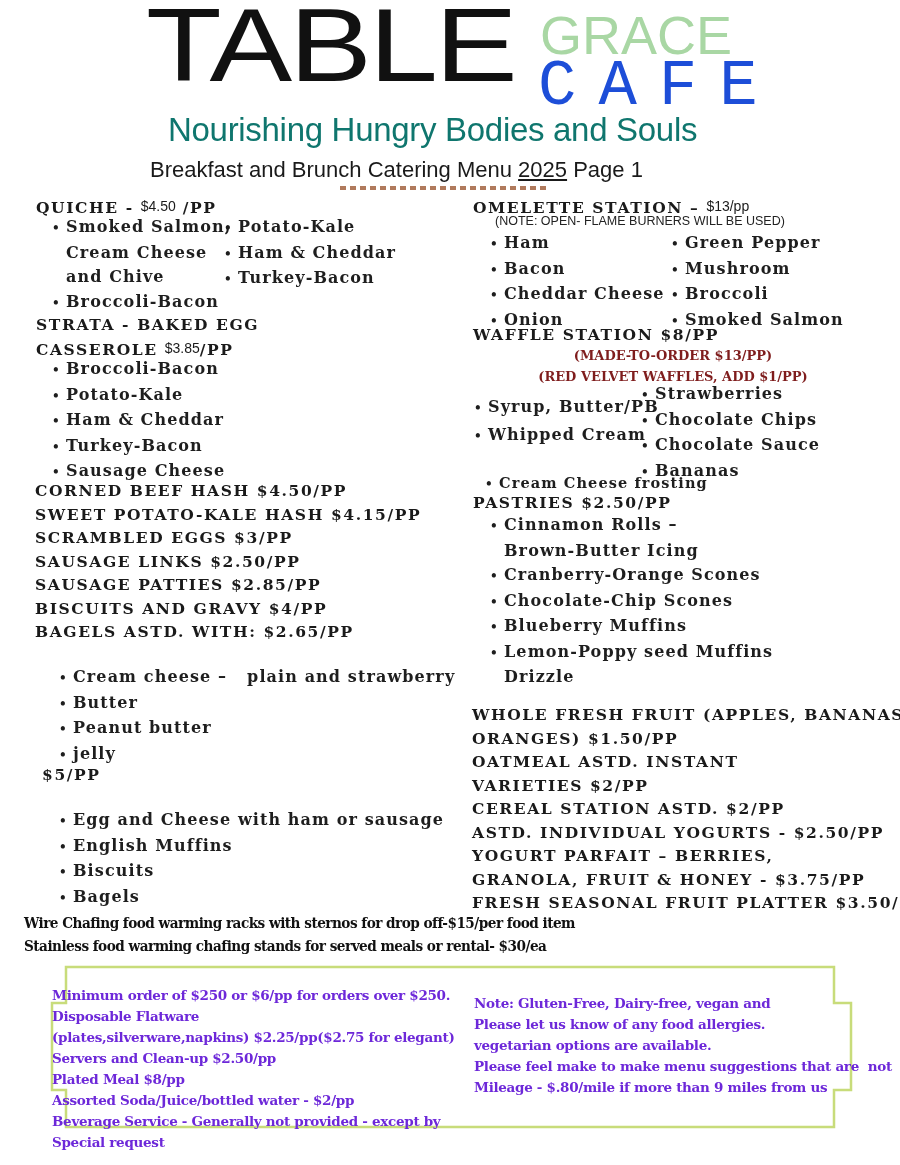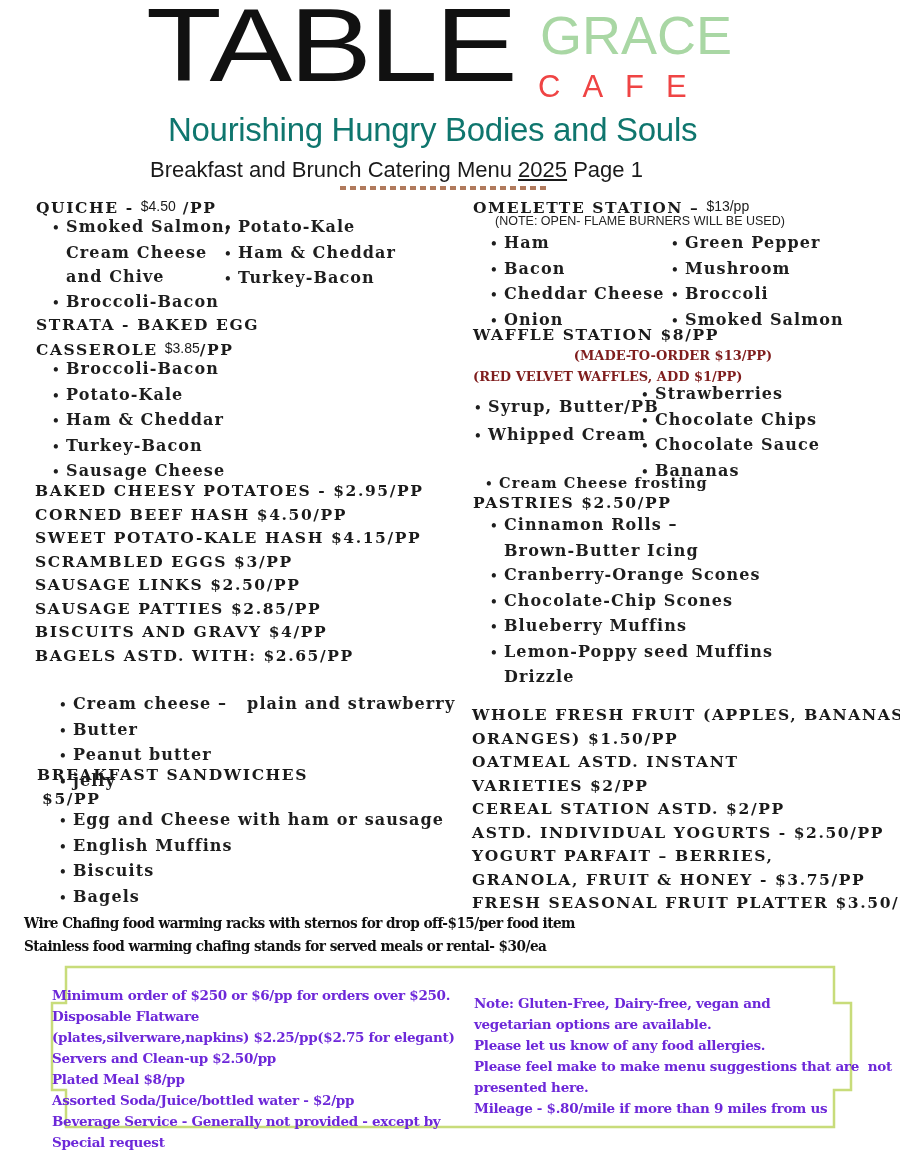--- a/index.html
+++ b/index.html
@@ -2,21 +2,21 @@
 <html><head>
 <meta charset="utf-8">
 <style>
   html, body { margin: 0; padding: 0; background: #ffffff; }
   body { width: 900px; height: 1165px; position: relative; overflow: hidden; color: #1a1a1a; }
   .abs { position: absolute; white-space: nowrap; }
 
   
   .logo-table { left: 146px; top: -6px; font-family: "Liberation Sans", sans-serif; font-size: 124px; line-height: 124px; letter-spacing: -3px; color: #111; transform: scaleY(0.83); transform-origin: top left; }
   .logo-grace { left: 540px; top: 8px; font-family: "Liberation Sans", sans-serif; font-size: 54px; line-height: 54px; color: #a9d7a4; letter-spacing: 0px; }
-  .logo-cafe  { left: 538px; top: 63px; font-family: Liberation Sans, sans-serif; font-size: 31px; line-height: 48px; color: #ef4444; letter-spacing: 22px; }
+  .logo-cafe  { left: 538px; top: 63px; font-family: Liberation Mono, monospace; font-size: 64px; line-height: 48px; color: #1d4ed8; letter-spacing: 22px; }
   .tagline { left: 168px; top: 112px; font-family: "Liberation Sans", sans-serif; font-size: 33px; line-height: 36px; color: #0f766e; letter-spacing: -0.3px; }
   .subtitle { left: 150px; top: 157px; font-family: "Liberation Sans", sans-serif; font-size: 22px; line-height: 26px; color: #1a1a1a; }
   .subtitle .year { text-decoration: underline; }
   .divider { left: 340px; top: 186px; width: 207px; height: 4px; background-image: repeating-linear-gradient(90deg, #b07a5c 0 6px, transparent 6px 10px); }
 
   
   .h { font-family: "DejaVu Serif", serif; font-weight: bold; font-size: 15.5px; letter-spacing: 1.6px; line-height: 23.5px; color: #1a1a1a; }
   .li { font-family: "DejaVu Serif", serif; font-weight: bold; font-size: 16px; letter-spacing: 1.1px; line-height: 24.5px; color: #1e1e1e; }
   .li::before { content: "\2022"; display: inline-block; width: 14px; font-size: 12px; }
   .li.cont::before { content: ""; }
@@ -64,38 +64,36 @@
 </div>
 <div class="abs" style="left:52px; top:357px;">
   <div class="li">Broccoli-Bacon</div>
   <div class="li">Potato-Kale</div>
   <div class="li">Ham &amp; Cheddar</div>
   <div class="li">Turkey-Bacon</div>
   <div class="li">Sausage Cheese</div>
 </div>
 
 <div class="abs h" style="left:35px; top:479px;">
-  <div>BAKED CHEESY POTATOES - $2.95/PP</div>
   <div>CORNED BEEF HASH $4.50/PP</div>
   <div>SWEET POTATO-KALE HASH $4.15/PP</div>
   <div>SCRAMBLED EGGS $3/PP</div>
   <div>SAUSAGE LINKS $2.50/PP</div>
   <div>SAUSAGE PATTIES $2.85/PP</div>
   <div>BISCUITS AND GRAVY $4/PP</div>
   <div>BAGELS ASTD. WITH: $2.65/PP</div>
 </div>
 <div class="abs" style="left:59px; top:665px;">
-  <div class="li" style="white-space:pre;margin-top:27px;">Cream cheese –   plain and strawberry</div>
+  <div class="li" style="white-space:pre;">Cream cheese –   plain and strawberry</div>
   <div class="li">Butter</div>
   <div class="li">Peanut butter</div>
   <div class="li">jelly</div>
 </div>
 
 <div class="abs h" style="left:37px; top:763px;">
-  <div>BREAKFAST SANDWICHES</div>
   <div style="padding-left:5px;">$5/PP</div>
 </div>
 <div class="abs" style="left:59px; top:808px;">
   <div class="li">Egg and Cheese with ham or sausage</div>
   <div class="li">English Muffins</div>
   <div class="li">Biscuits</div>
   <div class="li">Bagels</div>
 </div>
 
 <div class="abs h" style="left:473px; top:195px;">
@@ -110,21 +108,21 @@
 </div>
 <div class="abs" style="left:671px; top:231px;">
   <div class="li">Green Pepper</div>
   <div class="li">Mushroom</div>
   <div class="li">Broccoli</div>
   <div class="li">Smoked Salmon</div>
 </div>
 
 <div class="abs h" style="left:473px; top:323px;">WAFFLE STATION $8/PP</div>
 <div class="abs sub-h" style="left:473px; top:345px; width:400px; text-align:center;">(MADE-TO-ORDER $13/PP)</div>
-<div class="abs sub-h" style="left:473px; top:366px; width:400px; ">(RED VELVET WAFFLES, ADD $1/PP)</div>
+<div class="abs sub-h" style="left:473px; top:366px; width:400px; text-align:center;">(RED VELVET WAFFLES, ADD $1/PP)</div>
 <div class="abs" style="left:474px; top:394px;">
   <div class="li" style="line-height:25.5px;">Syrup, Butter/PB</div>
   <div class="li" style="line-height:25.5px;">Whipped Cream</div>
 </div>
 <div class="abs" style="left:641px; top:382px;">
   <div class="li">Strawberries</div>
   <div class="li">Chocolate Chips</div>
   <div class="li">Chocolate Sauce</div>
   <div class="li">Bananas</div>
 </div>
@@ -166,18 +164,17 @@
   <div>Disposable Flatware</div>
   <div>(plates,silverware,napkins) $2.25/pp($2.75 for elegant)</div>
   <div>Servers and Clean-up $2.50/pp</div>
   <div>Plated Meal $8/pp</div>
   <div>Assorted Soda/Juice/bottled water - $2/pp</div>
   <div>Beverage Service - Generally not provided - except by</div>
   <div>Special request</div>
 </div>
 <div class="abs foot" style="left:474px; top:993px;">
   <div>Note: Gluten-Free, Dairy-free, vegan and</div>
+  <div>Please let us know of any food allergies.</div>
   <div>vegetarian options are available.</div>
-  <div>Please let us know of any food allergies.</div>
   <div style="white-space:pre;">Please feel make to make menu suggestions that are  not</div>
-  <div>presented here.</div>
   <div>Mileage - $.80/mile if more than 9 miles from us</div>
 </div>
 
 </body></html>

